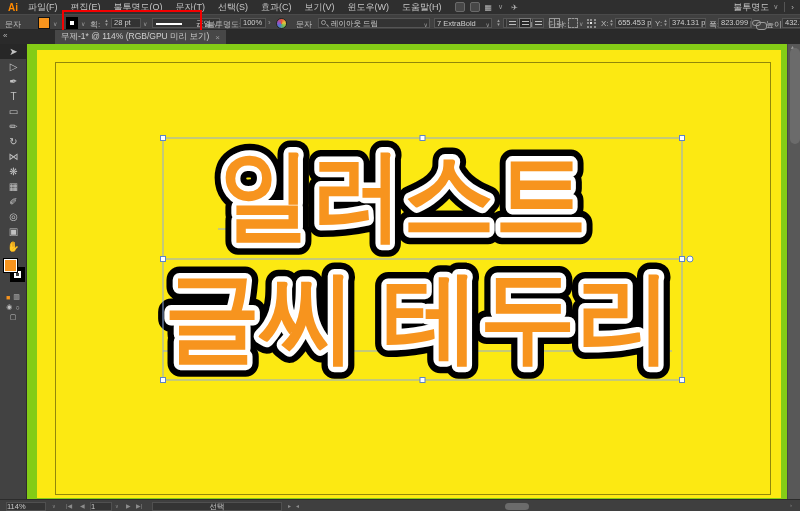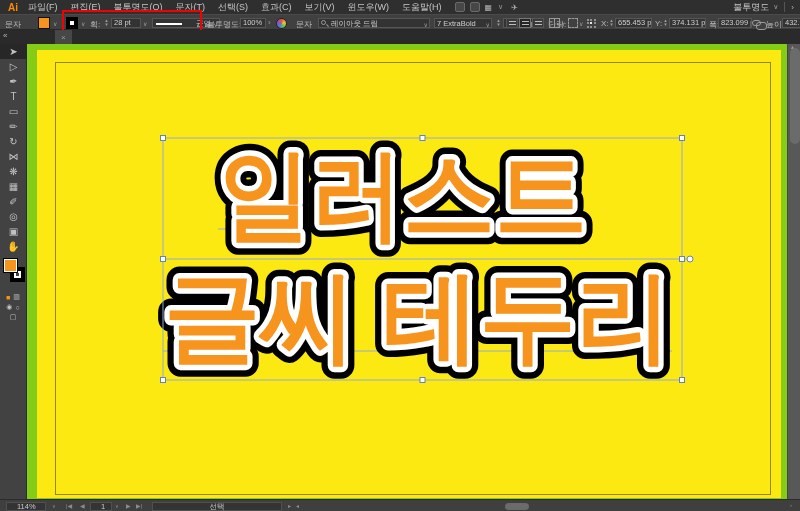--- a/index.html
+++ b/index.html
@@ -67,21 +67,21 @@
   #canvas { left:27px; top:44px; width:773px; height:455px; background:#84cc16; overflow:hidden; }
   #yellow-rect { left:10px; top:6px; width:744px; height:448px; background:#fce912; }
   #artboard-border { left:28px; top:18px; width:716px; height:433px; border:1px solid rgba(40,40,0,.5); }
   #overlay-svg { position:absolute; left:0; top:0; }
   #vscroll { left:760px; top:0; width:13px; height:455px; background:#585858; border-left:1px solid #464646; }
   #vscroll .thumb { position:absolute; left:1.5px; top:4px; width:10px; height:96px; background:#6b6b6b; border-radius:5px; }
   #vscroll .arrow { position:absolute; left:3px; top:-1px; color:#9a9a9a; font-size:6px; }
 
   
   #statusbar { left:0; top:499px; width:800px; height:12px; background:#3f3f3f; border-top:1px solid #2c2c2c; z-index:30; }
-  #statusbar .fld { position:absolute; top:1.5px; height:9px; background:#343434; border:1px solid #505050; color:#c9c9c9; font-size:7.5px; line-height:7px; padding:0 10px; white-space:nowrap; }
+  #statusbar .fld { position:absolute; top:1.5px; height:9px; background:#343434; border:1px solid #505050; color:#c9c9c9; font-size:7.5px; line-height:7px; padding:0 0; white-space:nowrap; }
   #statusbar .navic { position:absolute; top:2px; color:#8b8b8b; font-size:6px; }
   #hscroll-thumb { left:505px; top:2.5px; width:24px; height:7px; background:#6b6b6b; border-radius:4px; }
 </style>
 </head>
 <body>
 
 <div id="app">
 
   <div id="menubar" class="abs">
     <span id="ai-logo">Ai</span>
@@ -208,20 +208,21 @@
 
     <span class="abs linkicon"></span>
 
     <span class="lab" style="left:766px">높이:</span>
     <span class="val" style="left:782px; width:40px">432.918 px</span>
   </div>
 
   <div id="tabrow" class="abs">
     <span class="abs" id="collapse-btn">«</span>
     <div class="abs" id="doc-tab">
+      <span class="title">무제-1* @ 114% (RGB/GPU 미리 보기)</span>
       <span class="close">×</span>
     </div>
   </div>
 
   <div id="toolpanel" class="abs">
     <div class="tool active">
         <span>➤</span>
       </div>
     <div class="tool">
         <span>▷</span>

